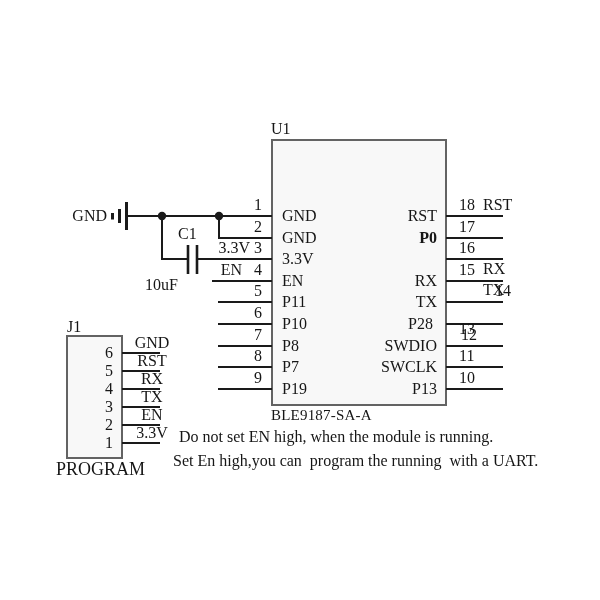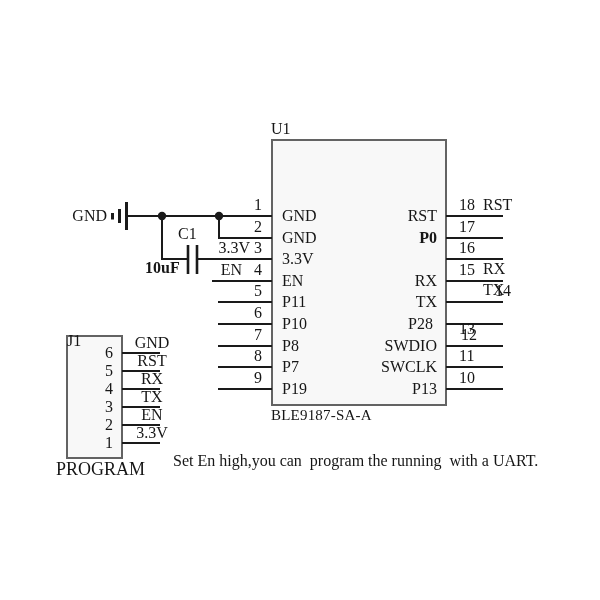--- a/index.html
+++ b/index.html
@@ -81,21 +81,21 @@
       <path d="M122 371 H160"></path>
       <path d="M122 389 H160"></path>
       <path d="M122 407 H160"></path>
       <path d="M122 425 H160"></path>
       <path d="M122 443 H160"></path>
     </g>
   </svg>
 
   <span class="lbl r" style="left:60px;top:207px;width:47px;">GND</span>
   <span class="lbl" style="left:178px;top:225px;">C1</span>
-  <span class="lbl" style="left:145px;top:259px;font-weight:bold;">10uF</span>
+  <span class="lbl" style="left:145px;top:276px;">10uF</span>
 
   <span class="lbl ref" style="left:271px;top:120px;">U1</span>
   <span class="lbl partno" style="left:271px;top:407px;">BLE9187-SA-A</span>
 
   <span class="lbl pin-lbl" style="left:282px;top:206px;">GND</span>
   <span class="lbl pin-lbl" style="left:282px;top:228px;">GND</span>
   <span class="lbl pin-lbl" style="left:282px;top:249px;">3.3V</span>
   <span class="lbl pin-lbl" style="left:282px;top:271px;">EN</span>
   <span class="lbl pin-lbl" style="left:282px;top:292px;">P11</span>
   <span class="lbl pin-lbl" style="left:282px;top:314px;">P10</span>
@@ -132,32 +132,33 @@
   <span class="lbl num" style="left:459px;top:282px;margin-left:36px;">14</span>
   <span class="lbl num" style="left:459px;top:320px;">13</span>
   <span class="lbl num" style="left:461px;top:326px;">12</span>
   <span class="lbl num" style="left:459px;top:347px;">11</span>
   <span class="lbl num" style="left:459px;top:369px;">10</span>
 
   <span class="lbl num" style="left:483px;top:196px;">RST</span>
   <span class="lbl num" style="left:483px;top:260px;">RX</span>
   <span class="lbl num" style="left:483px;top:281px;">TX</span>
 
-  <span class="lbl ref" style="left:67px;top:332px;">J1</span>
+  <span class="lbl ref" style="left:67px;top:318px;">J1</span>
   <span class="lbl conn-name" style="left:56px;top:459px;">PROGRAM</span>
 
   <span class="lbl pin-lbl r" style="left:83px;top:343px;width:30px;">6</span>
   <span class="lbl pin-lbl r" style="left:83px;top:361px;width:30px;">5</span>
   <span class="lbl pin-lbl r" style="left:83px;top:379px;width:30px;">4</span>
   <span class="lbl pin-lbl r" style="left:83px;top:397px;width:30px;">3</span>
   <span class="lbl pin-lbl r" style="left:83px;top:415px;width:30px;">2</span>
   <span class="lbl pin-lbl r" style="left:83px;top:433px;width:30px;">1</span>
 
   <span class="lbl num c" style="left:121px;top:334px;width:62px;">GND</span>
   <span class="lbl num c" style="left:121px;top:352px;width:62px;">RST</span>
   <span class="lbl num c" style="left:121px;top:370px;width:62px;">RX</span>
   <span class="lbl num c" style="left:121px;top:388px;width:62px;">TX</span>
   <span class="lbl num c" style="left:121px;top:406px;width:62px;">EN</span>
   <span class="lbl num c" style="left:121px;top:424px;width:62px;">3.3V</span>
 
+  <span class="lbl note" style="left:179px;top:428px;">Do not set EN high, when the module is running.</span>
   <span class="lbl note" style="left:173px;top:452px;">Set En high,you can  program the running  with a UART.</span>
 
 </div>
 
 </body></html>

